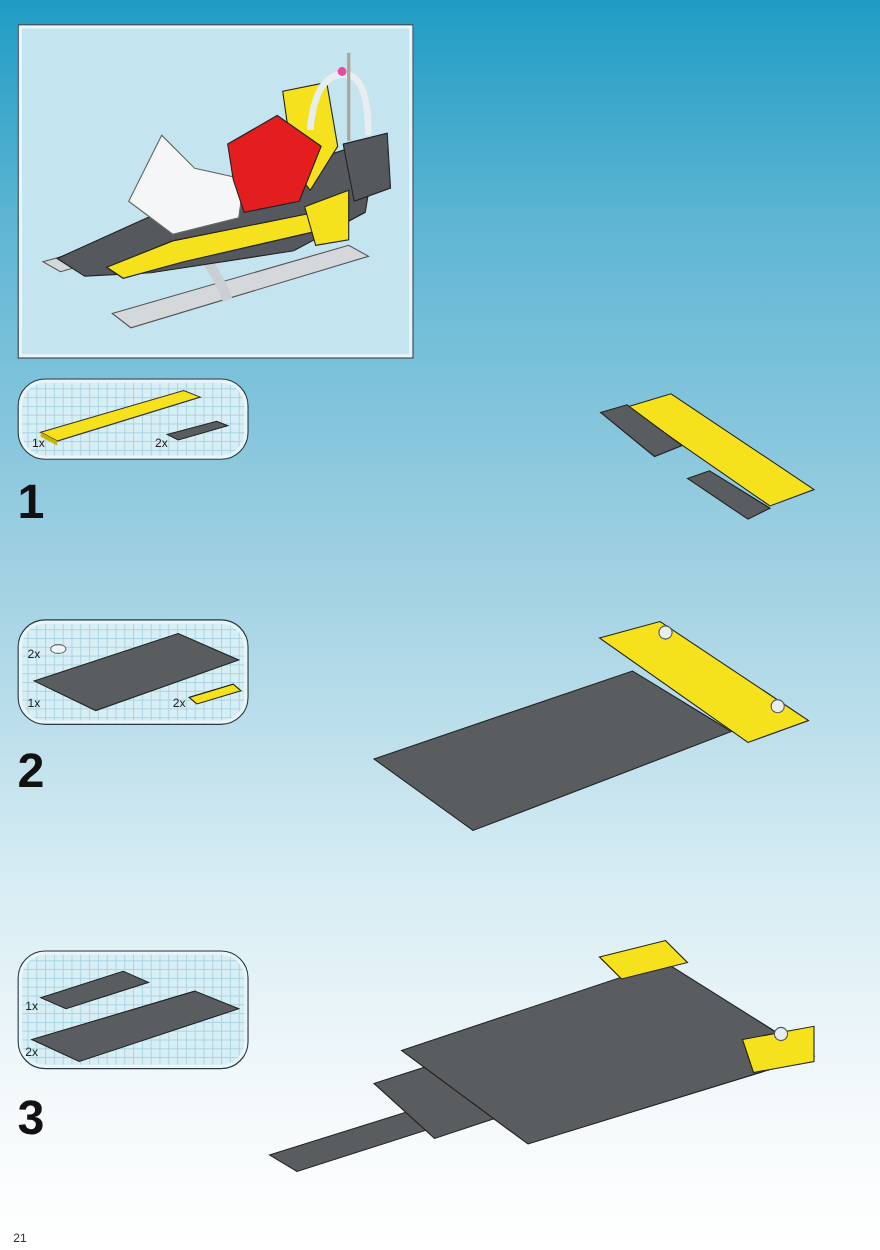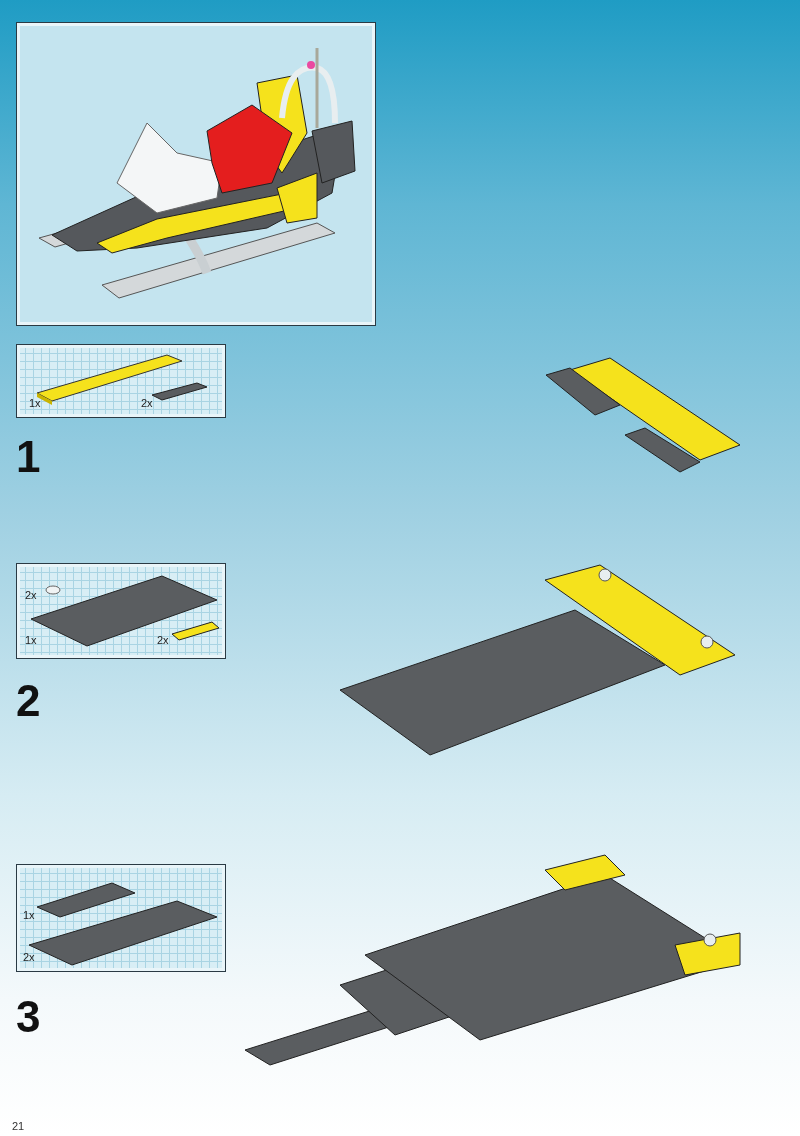--- a/index.html
+++ b/index.html
@@ -12,20 +12,21 @@
   .frame {
     position: absolute; background: #c9e6f0; border: 1.5px solid #2a3a44;
     box-shadow: inset 0 0 0 3px #e9f5f9;
   }
   .grid {
     background-color: #d8eef5;
     background-image:
       linear-gradient(#a9d4e3 1px, transparent 1px),
       linear-gradient(90deg, #a9d4e3 1px, transparent 1px);
     background-size: 8px 8px;
+    border-radius: 25px;
   }
   .hero { left: 16px; top: 22px; width: 358px; height: 302px; background: #c4e4ef; }
   .parts1 { left: 16px; top: 344px; width: 208px; height: 72px; }
   .parts2 { left: 16px; top: 563px; width: 208px; height: 94px; }
   .parts3 { left: 16px; top: 864px; width: 208px; height: 106px; }
   .qty { position: absolute; font-size: 11px; color: #222; }
   .stepnum {
     position: absolute; left: 16px; font-size: 44px; font-weight: bold; color: #111;
   }
   .watermark {

